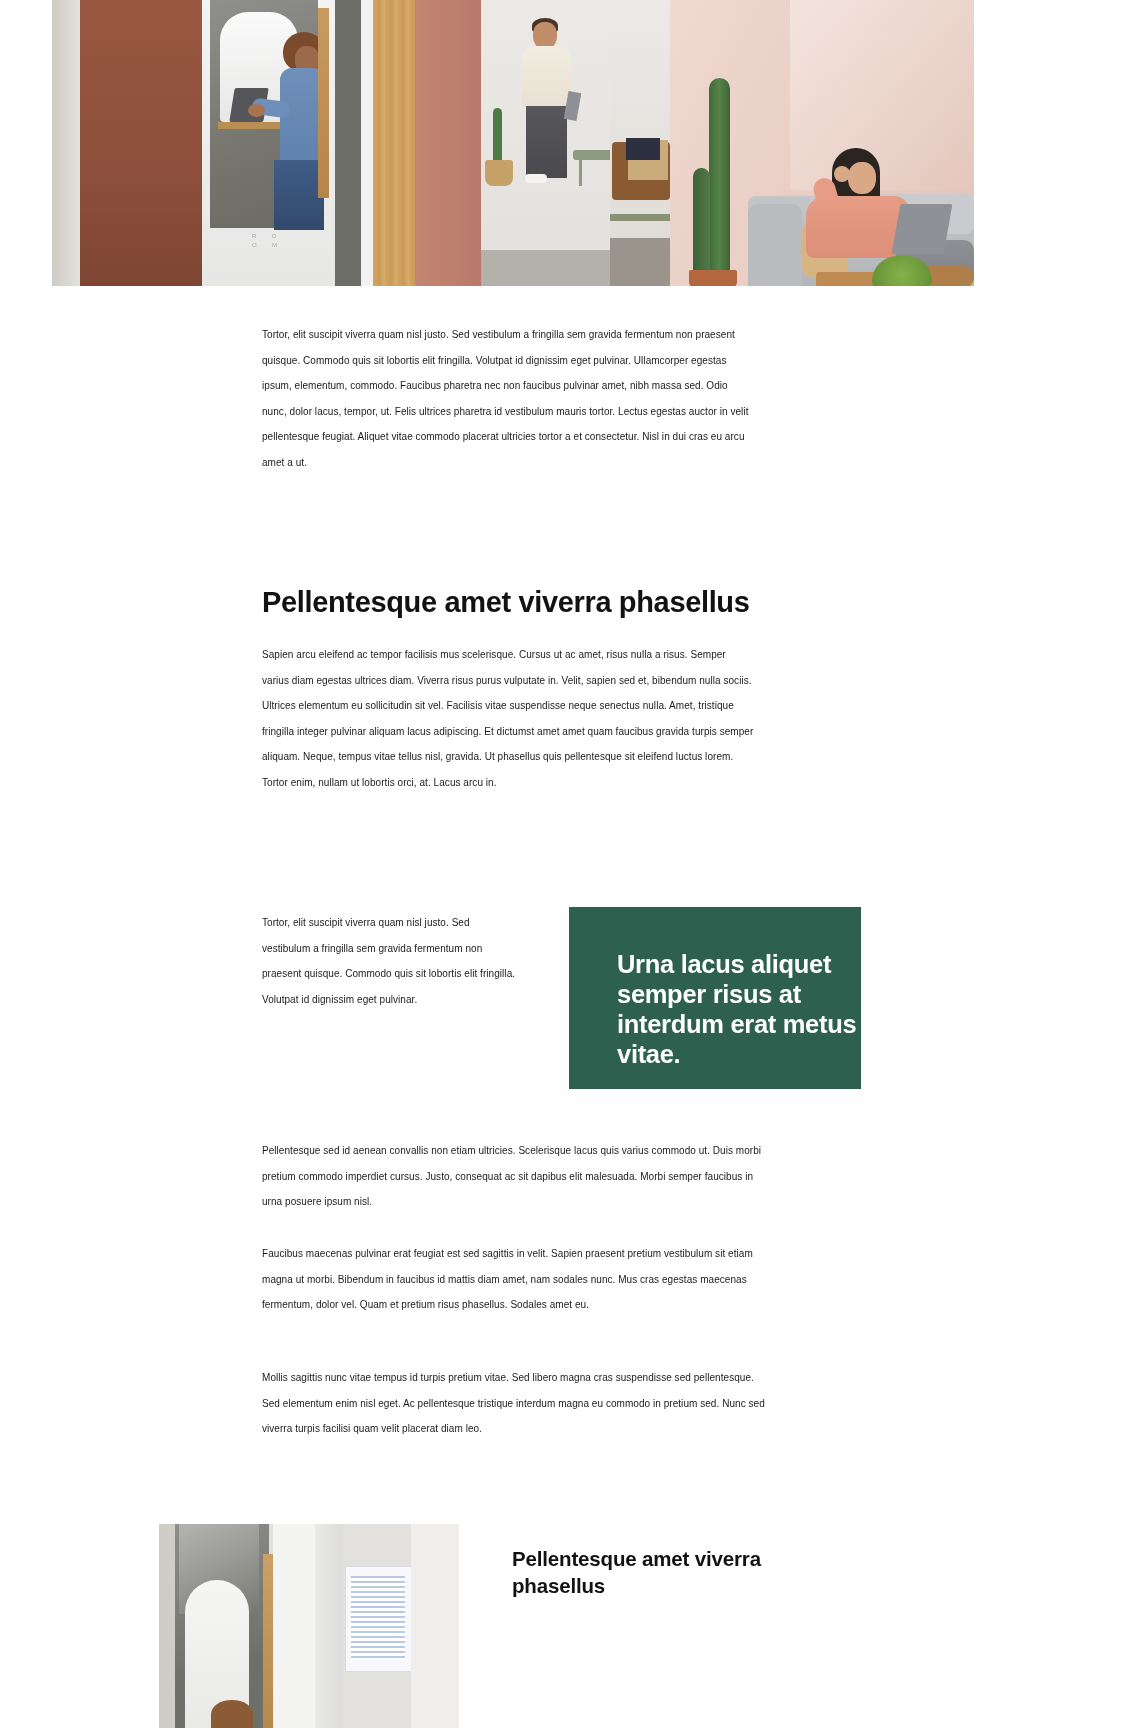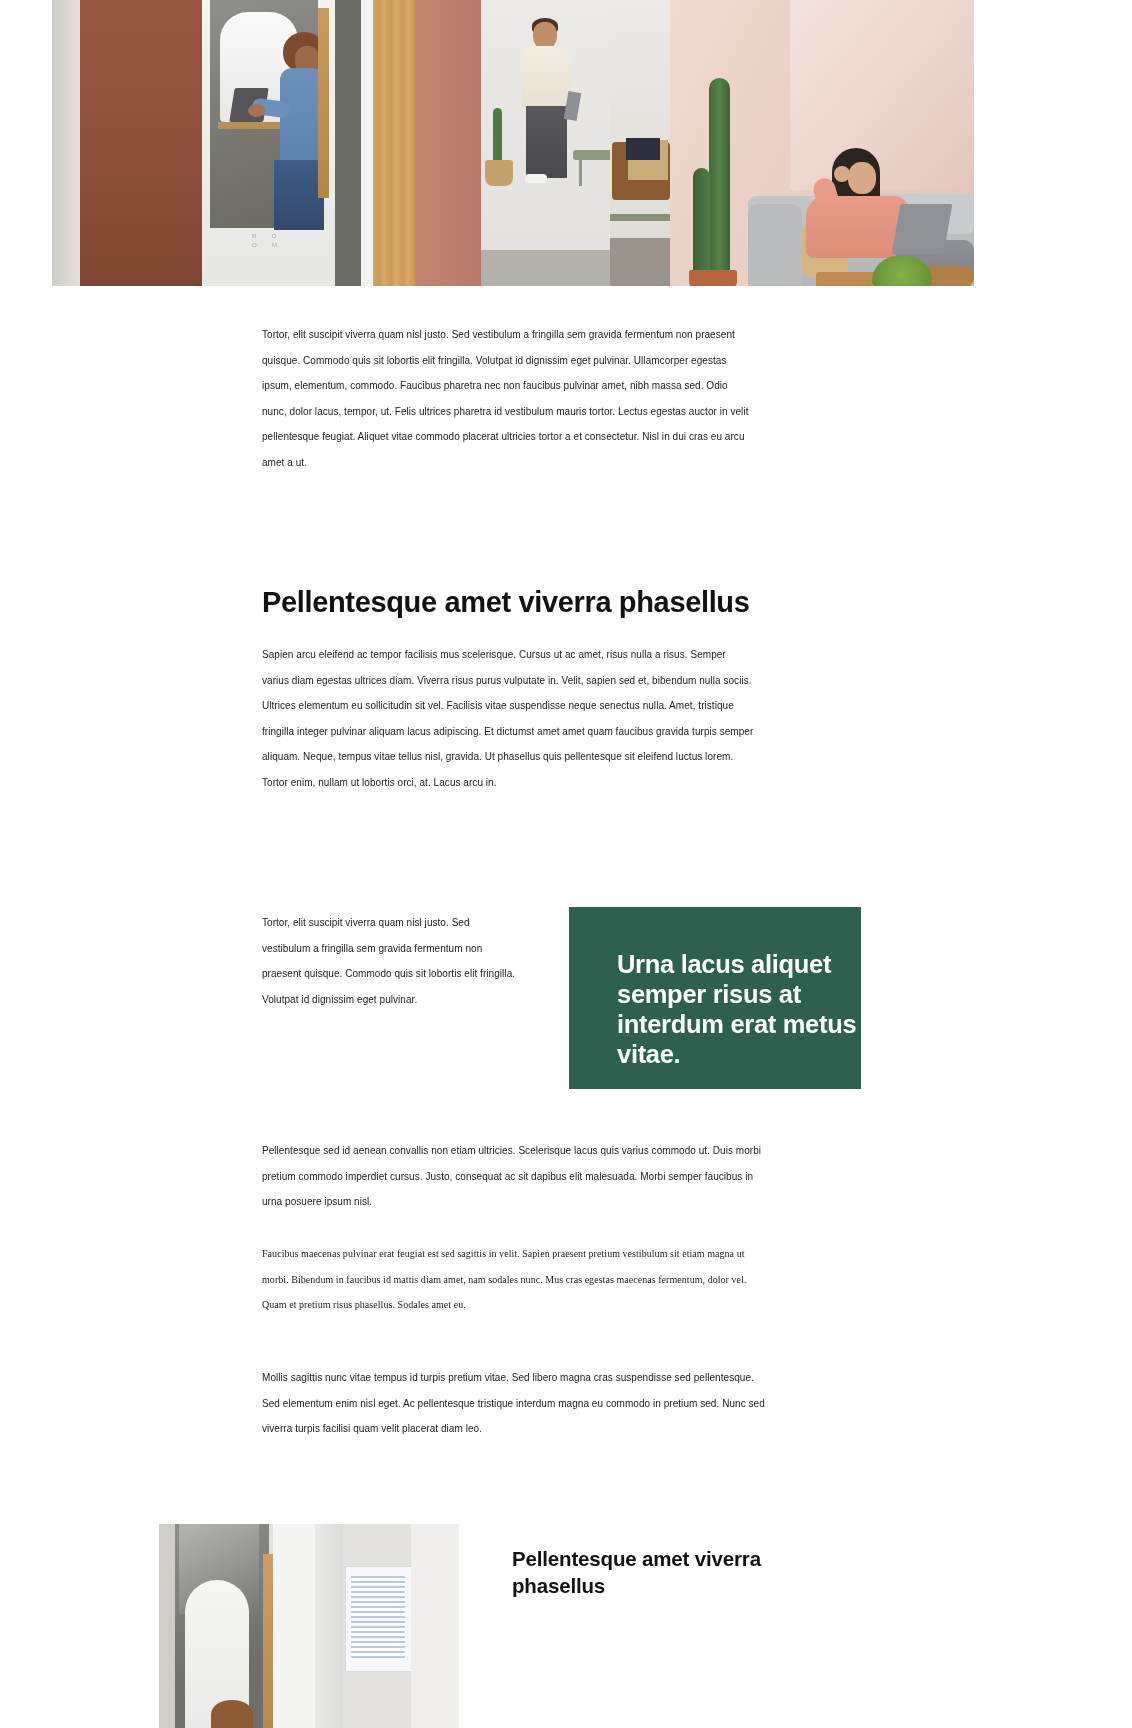--- a/index.html
+++ b/index.html
@@ -194,21 +194,21 @@
     width: 240px;
     margin: 8px;
     color: #ffffff;
     font-size: 25.5px;
     line-height: 30px;
     font-weight: 700;
     letter-spacing: -0.012em;
   }
 
   #para4 { left: 262px; top: 1138px; width: 504px; }
-  #para5 { left: 262px; top: 1241px; width: 504px; font-family: Liberation Serif, serif; }
+  #para5 { left: 262px; top: 1241px; width: 504px; }
   #para6 { left: 262px; top: 1365px; width: 504px; }
 
   
   .teaser { position: absolute; left: 159px; top: 1524px; width: 814px; height: 204px; }
   .teaser-img {
     position: absolute; left: 0; top: 0; width: 300px; height: 204px; overflow: hidden;
     background: #e3e1dd;
   }
   .teaser-img .t-wallL { position: absolute; left: 0; top: 0; width: 16px; height: 100%; background: #cfcdc8; }
   .teaser-img .t-felt { position: absolute; left: 16px; top: 0; width: 94px; height: 100%;

